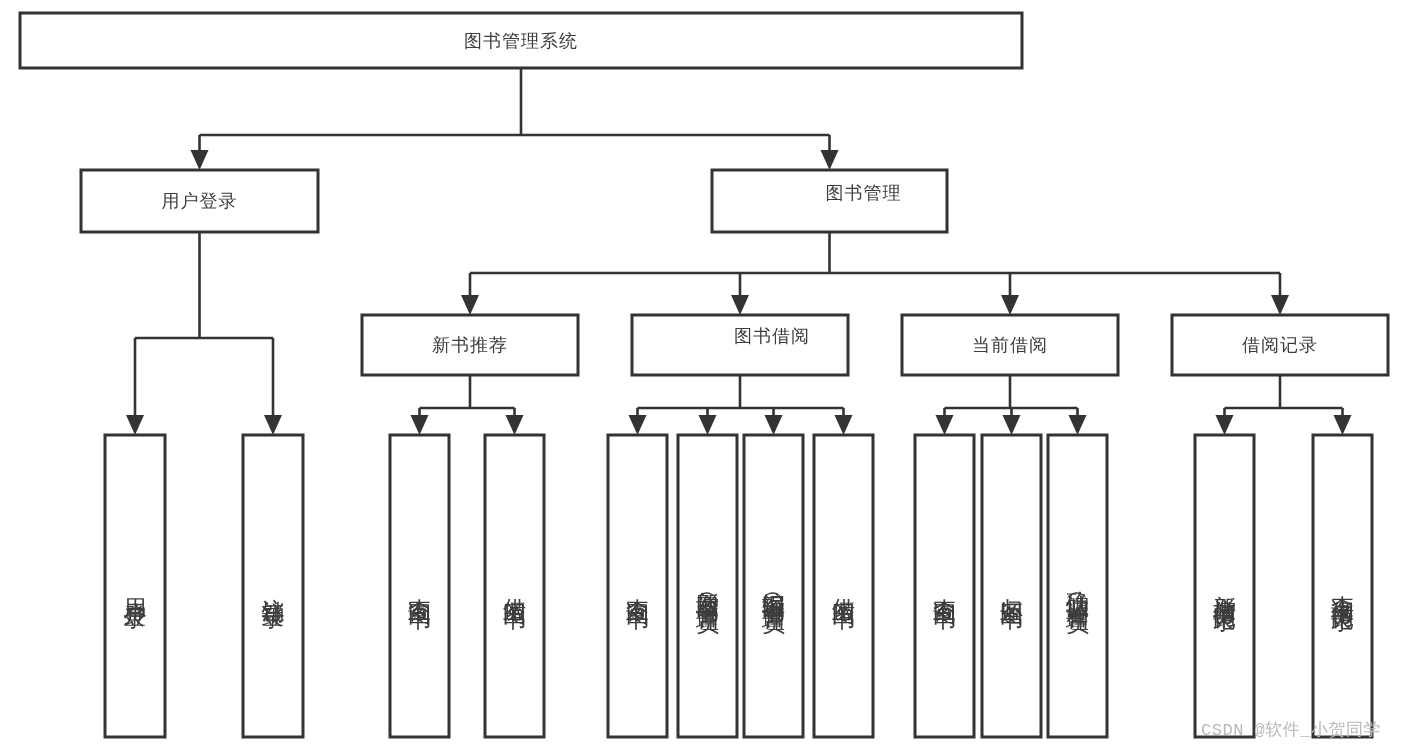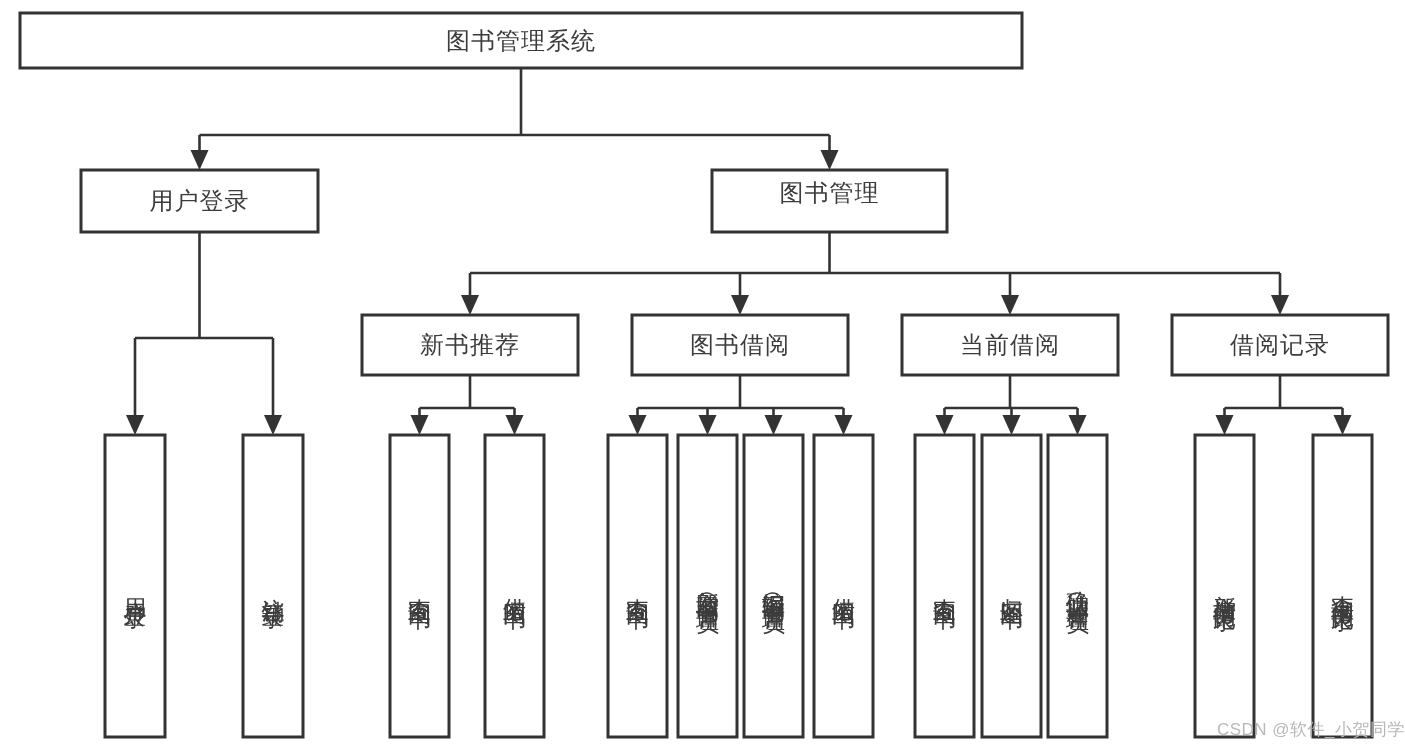--- a/index.html
+++ b/index.html
@@ -32,23 +32,23 @@
   .connector {
     stroke: #333333;
     stroke-width: 2.6;
     fill: none;
   }
   .arrow-head {
     fill: #333333;
   }
   .watermark {
     position: absolute;
-    right: 0;
+    right: 24px;
     bottom: 6px;
-    font-family: Liberation Sans, sans-serif;
+    font-family: Liberation Mono, monospace;
     font-size: 17px;
     color: #b8b8b8;
     letter-spacing: 0.5px;
     white-space: nowrap;
     pointer-events: none;
   }
   .vlabel-wrap {
     position: absolute;
     display: flex;
     align-items: center;
@@ -67,21 +67,21 @@
   }
   .hlabel-wrap {
     position: absolute;
     display: flex;
     align-items: center;
     justify-content: center;
     pointer-events: none;
   }
   .hlabel-text {
     font-family: "Liberation Sans", "DejaVu Sans", sans-serif;
-    font-size: 24px;
+    font-size: 18px;
     color: #3c3c3c;
     letter-spacing: 1px;
     white-space: nowrap;
   }
 </style>
 </head>
 <body>
 
 <div id="canvas">
 
@@ -164,27 +164,27 @@
       </g>
   </svg>
 
   <div id="labels">
       <div class="hlabel-wrap" style="left: 20px; top: 13px; width: 1002px; height: 55px;">
         <span class="hlabel-text">图书管理系统</span>
       </div>
       <div class="hlabel-wrap" style="left: 81px; top: 170px; width: 237px; height: 62px;">
         <span class="hlabel-text">用户登录</span>
       </div>
-      <div class="hlabel-wrap" style="left: 712px; top: 170px; width: 235px; height: 46px;">
+      <div class="hlabel-wrap" style="left: 712px; top: 170px; width: 235px; height: 46px; padding-left: 34px;">
         <span class="hlabel-text">图书管理</span>
       </div>
       <div class="hlabel-wrap" style="left: 362px; top: 315px; width: 216px; height: 60px;">
         <span class="hlabel-text">新书推荐</span>
       </div>
-      <div class="hlabel-wrap" style="left: 632px; top: 315px; width: 216px; height: 60px;">
+      <div class="hlabel-wrap" style="left: 632px; top: 306px; width: 216px; height: 60px; padding-left: 32px;">
         <span class="hlabel-text">图书借阅</span>
       </div>
       <div class="hlabel-wrap" style="left: 902px; top: 315px; width: 216px; height: 60px; align-items: center;">
         <span class="hlabel-text">当前借阅</span>
       </div>
       <div class="hlabel-wrap" style="left: 1172px; top: 315px; width: 216px; height: 60px; text-align: right;">
         <span class="hlabel-text">借阅记录</span>
       </div>
       <div class="vlabel-wrap" style="left: 105px; top: 435px; width: 60px; height: 302px;">
         <span class="vlabel-text" style="max-height: 288px; white-space: normal;">用户登录</span>

